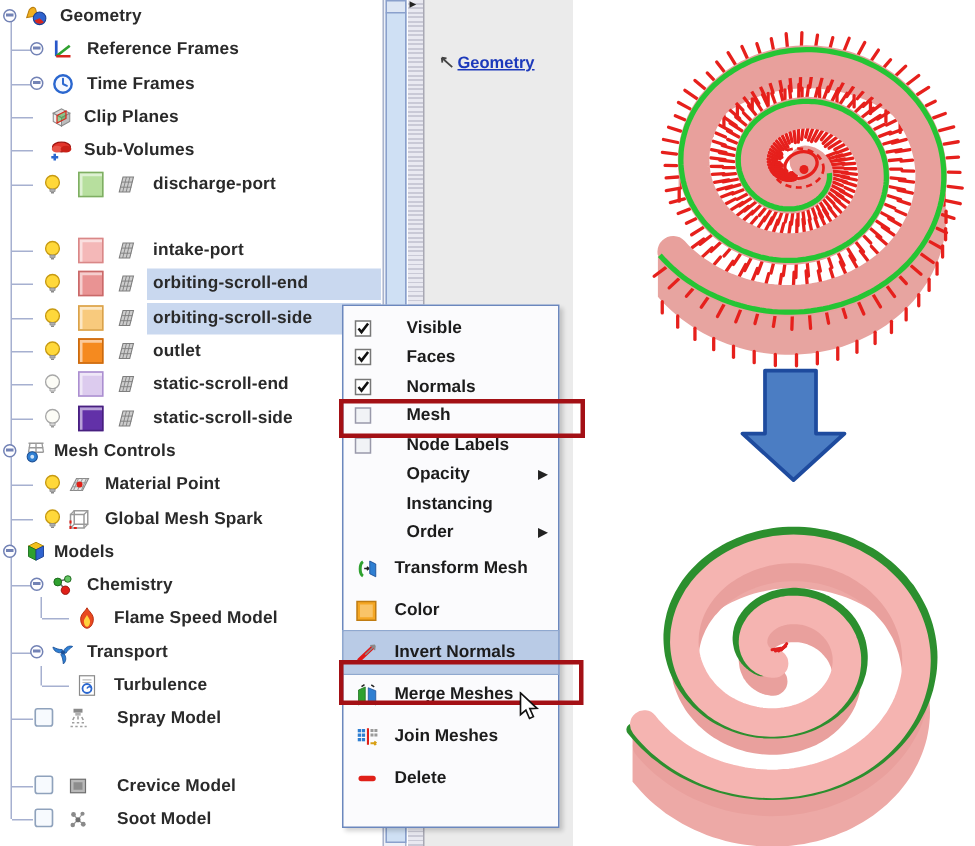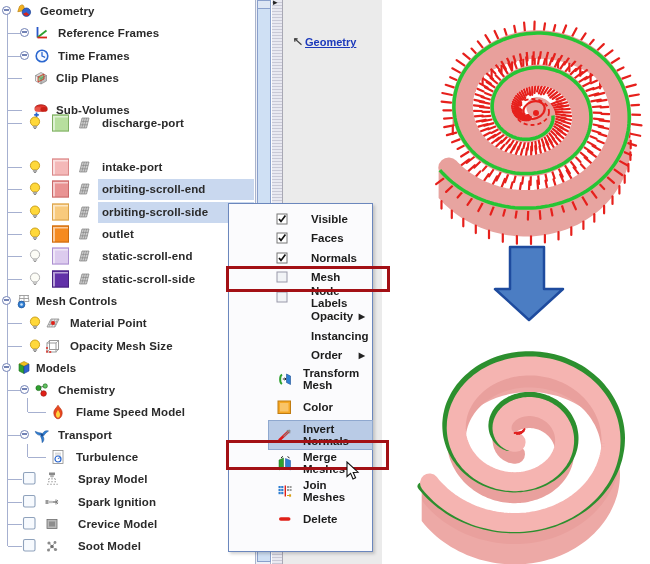--- a/index.html
+++ b/index.html
@@ -40,21 +40,21 @@
   
   .canvas{position:absolute;left:382px;top:0;width:268px;height:564px;background:#fff;}
   .spiral1{position:absolute;left:404px;top:0;width:246px;height:254px;}
   .spiral2{position:absolute;left:390px;top:326px;width:260px;height:238px;}
   .bluearrow{position:absolute;left:489px;top:244px;width:80px;height:82px;}
 
   
   .menu{position:absolute;left:228px;top:203px;width:145px;height:349px;background:#fbfbfd;
         border:1px solid #6b87bd;box-sizing:border-box;padding-top:5px;
         box-shadow:2px 2px 3px rgba(0,0,0,.18);z-index:20;}
-  .mrow{position:relative;display:flex;align-items:center;font-size:11.5px;font-weight:600;color:#1c1c1c;margin-left:40px;}
+  .mrow{position:relative;display:flex;align-items:center;font-size:11.5px;font-weight:600;color:#1c1c1c;}
   .mrow-s{height:19.5px;padding-left:42px;}
   .mrow-l{height:28px;padding-left:34px;}
   .mrow .lead{position:absolute;left:7px;top:50%;transform:translateY(-50%);line-height:0;}
   .mrow-l .lead{left:8px;}
   .mrow .sub{position:absolute;right:7px;top:50%;transform:translateY(-50%);font-size:8px;color:#222;}
   .mrow.msel{background:#b9cbe6;outline:1px solid #8fa8cf;}
 
   
   .red-box{position:absolute;border:3px solid #a31015;z-index:40;box-sizing:border-box;}
   #box-normals{left:226px;top:266px;width:164px;height:26px;}
@@ -102,21 +102,21 @@
       <div class="trow" style="top:67px">
         <i class="stub" style="left:8px;width:14px"></i>
         <span class="ticon" style="left:33px"><svg width="16" height="16" viewBox="0 0 16 16">
             <polygon points="2.5,5.5 8,2.5 13.5,5.5 8,8.5" fill="#d9d9d9" stroke="#8a8a8a" stroke-width="0.7"></polygon>
             <polygon points="2.5,5.5 8,8.5 8,14 2.5,11" fill="#efefef" stroke="#8a8a8a" stroke-width="0.7"></polygon>
             <polygon points="8,8.5 13.5,5.5 13.5,11 8,14" fill="#bcbcbc" stroke="#8a8a8a" stroke-width="0.7"></polygon>
             <polygon points="5,7 11,4 11,9 5,12" fill="rgba(60,170,60,0.5)" stroke="#d8261c" stroke-width="0.8"></polygon>
           </svg></span>
         <span class="tlabel" style="left:56px">Clip Planes</span>
       </div>
-      <div class="trow" style="top:99px">
+      <div class="trow" style="top:89px">
         <i class="stub" style="left:8px;width:14px"></i>
         <span class="ticon" style="left:33px"><svg width="16" height="16" viewBox="0 0 16 16">
             <ellipse cx="8" cy="6" rx="6" ry="3.2" fill="#e2342a" stroke="#9e1410" stroke-width="0.8"></ellipse>
             <ellipse cx="5" cy="7.4" rx="3.5" ry="2.3" fill="#e85549"></ellipse>
             <ellipse cx="11" cy="7.4" rx="3.6" ry="2.3" fill="#c92017"></ellipse>
             <path d="M3.5,10.5 L3.5,15 M1.2,12.8 L5.8,12.8" stroke="#2b67cf" stroke-width="1.7"></path>
           </svg></span>
         <span class="tlabel" style="left:56px">Sub-Volumes</span>
       </div>
       <div class="trow" style="top:112px">
@@ -248,21 +248,21 @@
             <circle cx="8" cy="6.6" r="4.6" fill="#ffd83a" stroke="#c79a12" stroke-width="0.9"></circle>
             <path d="M6.3,11 h3.4 v1.7 h-3.4Z" fill="#b0b0b0" stroke="#8a8a8a" stroke-width="0.5"></path>
             <path d="M7,13.5 h2" stroke="#8a8a8a"></path>
           </svg></span>
         <span class="ticon" style="left:45px"><svg width="16" height="16" viewBox="0 0 16 16">
             <rect x="4.5" y="2.5" width="9" height="9" fill="none" stroke="#9a9a9a"></rect>
             <rect x="2" y="5" width="9" height="9" fill="none" stroke="#9a9a9a"></rect>
             <path d="M4.5,2.5 L2,5 M13.5,2.5 L11,5 M13.5,11.5 L11,14 M4.5,11.5 L2,14" stroke="#9a9a9a" stroke-width="0.8"></path>
             <path d="M2,9 L2,14 L7,14" stroke="#e02018" stroke-width="1.4" stroke-dasharray="2,1.6" fill="none"></path>
           </svg></span>
-        <span class="tlabel" style="left:70px">Opacity Mesh Size</span>
+        <span class="tlabel" style="left:70px">Global Mesh Spark</span>
       </div>
       <div class="trow" style="top:357px">
         <span class="exp" style="left:2px"></span>
         <span class="ticon" style="left:16px"><svg width="16" height="16" viewBox="0 0 16 16">
             <polygon points="8,1.5 13,4 8,6.5 3,4" fill="#f2c01e" stroke="#a98408" stroke-width="0.6"></polygon>
             <polygon points="3,4 8,6.5 8,13.5 3,11" fill="#2fa12f" stroke="#1b6e1b" stroke-width="0.6"></polygon>
             <polygon points="13,4 8,6.5 8,13.5 13,11" fill="#2f63cf" stroke="#1b3f91" stroke-width="0.6"></polygon>
           </svg></span>
         <span class="tlabel" style="left:36px">Models</span>
       </div>
@@ -313,33 +313,20 @@
         <span class="ticon" style="left:22px"><svg width="15" height="15" viewBox="0 0 15 15">
             <rect x="1.5" y="1.5" width="11.5" height="11.5" rx="1.5" fill="#f7fafe" stroke="#8fa2bc" stroke-width="1.1"></rect>
           </svg></span>
         <span class="ticon" style="left:44px"><svg width="16" height="16" viewBox="0 0 16 16">
             <rect x="5" y="1.5" width="6" height="2.6" fill="#8a8a8a"></rect>
             <rect x="6.2" y="4.1" width="3.6" height="2" fill="#b0b0b0"></rect>
             <path d="M8,6.5 L8,8.6 M5.5,7 L4.5,9 M10.5,7 L11.5,9" stroke="#999" stroke-width="1"></path>
             <path d="M4,10.8 h1.6 M7.2,10.8 h1.6 M10.4,10.8 h1.6 M3,13.3 h1.6 M6.2,13.3 h1.6 M9.4,13.3 h1.6 M12.4,13.3 h1.4" stroke="#a0a0a0" stroke-width="1.1"></path>
           </svg></span>
         <span class="tlabel" style="left:78px">Spray Model</span>
-      </div>
-      <div class="trow" style="top:491px">
-        <i class="stub" style="left:8px;width:14px"></i>
-        <span class="ticon" style="left:22px"><svg width="15" height="15" viewBox="0 0 15 15">
-            <rect x="1.5" y="1.5" width="11.5" height="11.5" rx="1.5" fill="#f7fafe" stroke="#8fa2bc" stroke-width="1.1"></rect>
-          </svg></span>
-        <span class="ticon" style="left:44px"><svg width="16" height="16" viewBox="0 0 16 16">
-            <rect x="1.5" y="6" width="3" height="4" fill="#9a9a9a"></rect>
-            <rect x="4.5" y="6.8" width="4" height="2.4" fill="#c0c0c0"></rect>
-            <path d="M8.5,8 L12,8" stroke="#8a8a8a" stroke-width="1.6"></path>
-            <path d="M12,8 l2,-2 M12,8 l2.2,0 M12,8 l2,2 M12,8 l0,-2.6 M12,8 l0,2.6" stroke="#777" stroke-width="0.9"></path>
-          </svg></span>
-        <span class="tlabel" style="left:78px">Spark Ignition</span>
       </div>
       <div class="trow" style="top:513px">
         <i class="stub" style="left:8px;width:14px"></i>
         <span class="ticon" style="left:22px"><svg width="15" height="15" viewBox="0 0 15 15">
             <rect x="1.5" y="1.5" width="11.5" height="11.5" rx="1.5" fill="#f7fafe" stroke="#8fa2bc" stroke-width="1.1"></rect>
           </svg></span>
         <span class="ticon" style="left:44px"><svg width="16" height="16" viewBox="0 0 16 16">
             <rect x="3" y="3.5" width="10" height="9" fill="#b9b9b9" stroke="#6e6e6e" stroke-width="0.8"></rect>
             <rect x="5" y="5.5" width="6" height="5" fill="#8d8d8d"></rect>
           </svg></span>

